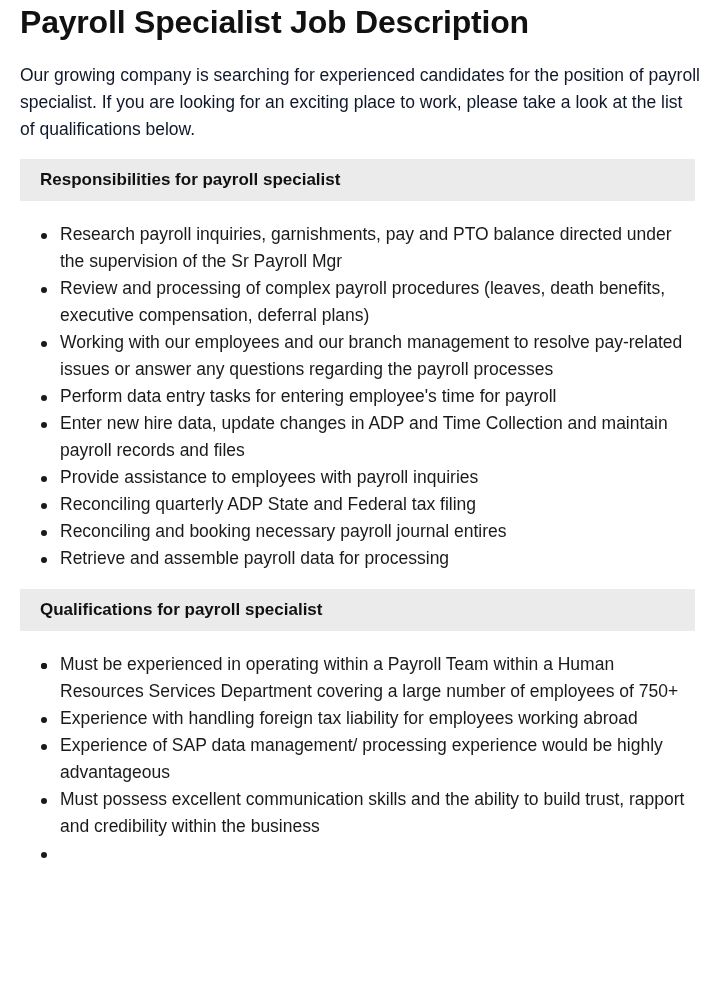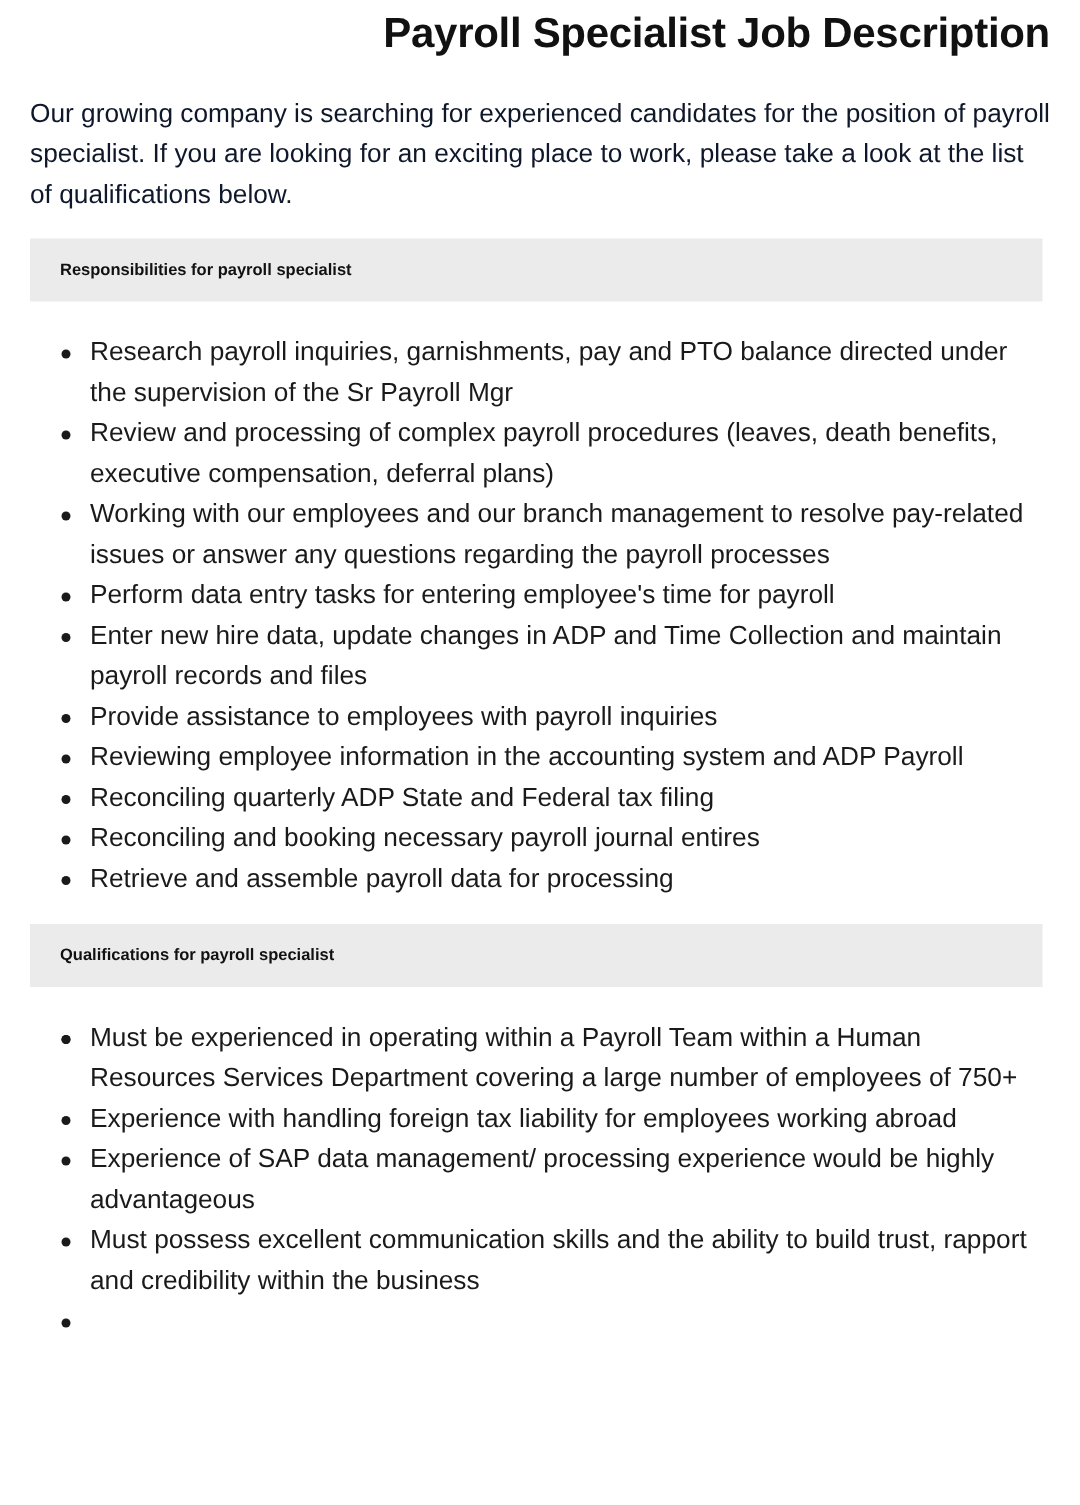--- a/index.html
+++ b/index.html
@@ -15,42 +15,42 @@
       color: #111111;
     }
     .page {
       padding: 0 20px 0 20px;
       box-sizing: border-box;
       width: 720px;
     }
     h1 {
       margin: 0;
       padding-top: 2px;
-      text-align: right;
-      font-size: 28px;
+      text-align: left;
+      font-size: 32px;
       line-height: 40px;
       font-weight: bold;
       letter-spacing: -0.2px;
       color: #111111;
     }
     .intro {
       margin: 20px 0 0 0;
       font-size: 17.5px;
       line-height: 27px;
       color: #0f172a;
     }
     .section-header {
       margin-top: 16px;
       background: #ebebeb;
       height: 42px;
       line-height: 42px;
       padding-left: 20px;
       width: 675px;
       box-sizing: border-box;
-      font-size: 11px;
+      font-size: 17px;
       font-weight: bold;
       color: #111111;
     }
     .section-header.second { margin-top: 17px; }
     ul.items {
       list-style: none;
       margin: 20px 0 0 0;
       padding: 0;
       width: 680px;
     }
@@ -79,21 +79,20 @@
   <p class="intro">Our growing company is searching for experienced candidates for the position of payroll specialist. If you are looking for an exciting place to work, please take a look at the list of qualifications below.</p>
 
   <div class="section-header">Responsibilities for payroll specialist</div>
   <ul class="items">
     <li><span class="bullet"></span><span>Research payroll inquiries, garnishments, pay and PTO balance directed under the supervision of the Sr Payroll Mgr</span></li>
     <li><span class="bullet"></span><span>Review and processing of complex payroll procedures (leaves, death benefits, executive compensation, deferral plans)</span></li>
     <li><span class="bullet"></span><span>Working with our employees and our branch management to resolve pay-related issues or answer any questions regarding the payroll processes</span></li>
     <li><span class="bullet"></span><span>Perform data entry tasks for entering employee's time for payroll</span></li>
     <li><span class="bullet"></span><span>Enter new hire data, update changes in ADP and Time Collection and maintain payroll records and files</span></li>
     <li><span class="bullet"></span><span>Provide assistance to employees with payroll inquiries</span></li>
-    <li><span class="bullet"></span><span>Reviewing employee information in the accounting system and ADP Payroll</span></li>
     <li><span class="bullet"></span><span>Reconciling quarterly ADP State and Federal tax filing</span></li>
     <li><span class="bullet"></span><span>Reconciling and booking necessary payroll journal entires</span></li>
     <li><span class="bullet"></span><span>Retrieve and assemble payroll data for processing</span></li>
   </ul>
 
   <div class="section-header second">Qualifications for payroll specialist</div>
   <ul class="items">
     <li><span class="bullet"></span></li>
     <li><span class="bullet"></span><span>Must be experienced in operating within a Payroll Team within a Human Resources Services Department covering a large number of employees of 750+</span></li>
     <li><span class="bullet"></span><span>Experience with handling foreign tax liability for employees working abroad</span></li>

